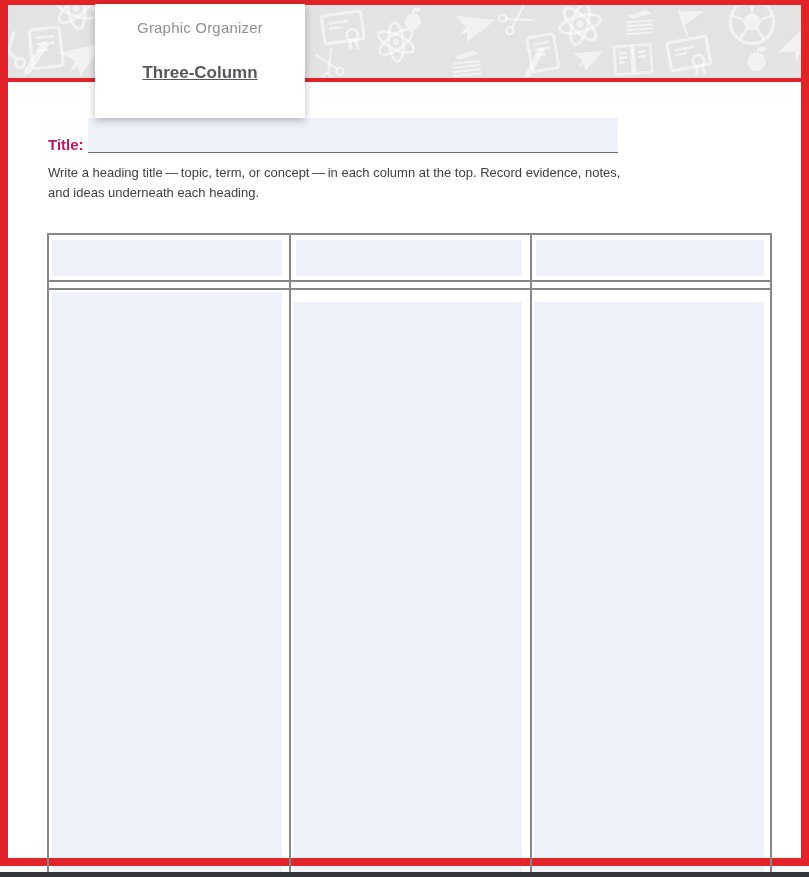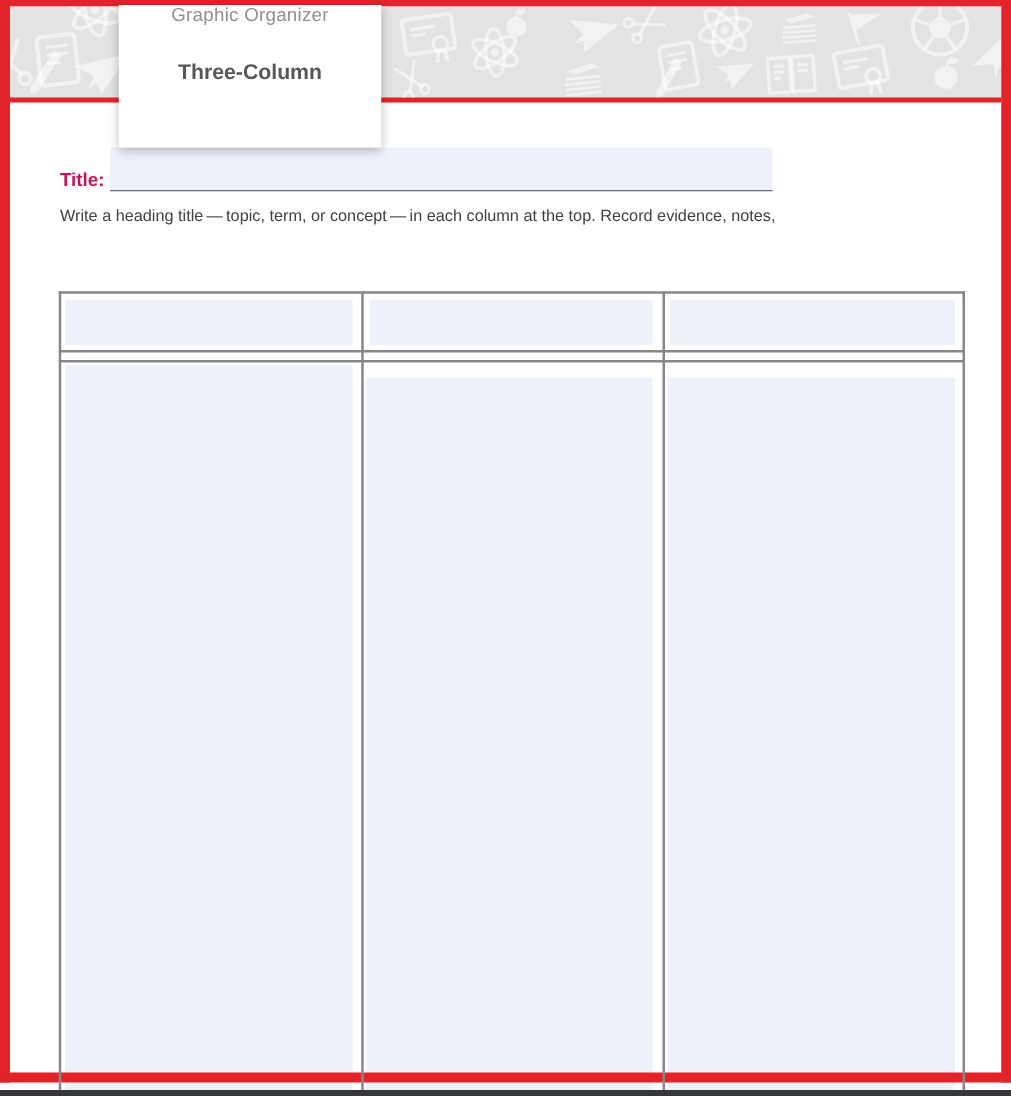--- a/index.html
+++ b/index.html
@@ -24,22 +24,22 @@
     overflow:hidden;z-index:2;
   }
   .bicon{position:absolute;color:rgba(255,255,255,0.55);}
 
   
   .card{
     position:absolute;left:95px;top:4px;width:210px;height:114px;
     background:#ffffff;box-shadow:0 2px 8px rgba(0,0,0,0.28);
     z-index:10;text-align:center;
   }
-  .card-eyebrow{font-size:15px;color:#8e9092;letter-spacing:.2px;}
-  .card-title{margin-top:26px;font-size:17px;font-weight:bold;color:#55575a;line-height:22px;}
+  .card-eyebrow{margin-top:15px;font-size:15px;color:#8e9092;letter-spacing:.2px;}
+  .card-title{margin-top:26px;font-size:17px;font-weight:bold;color:#55575a;line-height:22px;text-decoration:underline;}
 
   
   .title-label{position:absolute;left:48px;top:136px;font-size:15px;font-weight:bold;color:#be185d;z-index:2;}
   .title-input{
     position:absolute;left:88px;top:118px;width:530px;height:35px;
     background:#eef0fa;border:none;border-bottom:1px solid #6d6f72;
     outline:none;box-sizing:border-box;font-size:15px;color:#3b3d40;
     padding:4px 6px 2px 6px;z-index:1;
   }
 
@@ -237,20 +237,21 @@
     <div class="card-title">
       <span style="display:block">Three-Column</span>
     </div>
   </div>
 
   <div class="title-label">Title:</div>
   <input class="title-input" type="text" value="" style="">
 
   <div class="instructions">
     <span>Write a heading title — topic, term, or concept — in each column at the top. Record evidence, notes,</span>
+    <span>and ideas underneath each heading.</span>
   </div>
 
   <textarea class="field h1" style=""></textarea>
   <textarea class="field h2" style=""></textarea>
   <textarea class="field h3" style=""></textarea>
   <textarea class="field n1" style=""></textarea>
   <textarea class="field n2" style=""></textarea>
   <textarea class="field n3" style=""></textarea>
 
   <div class="frame frame-bottom"></div>

